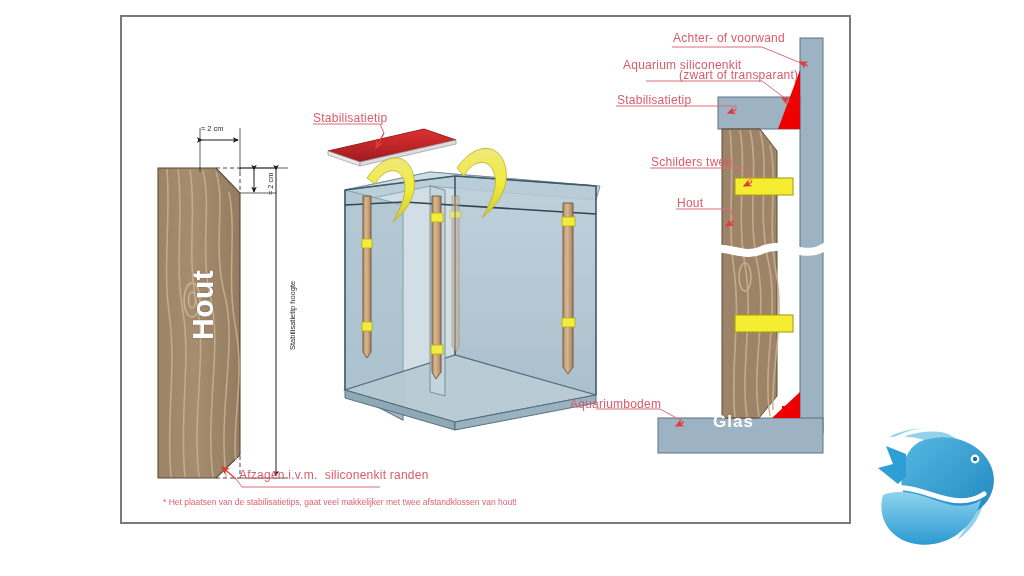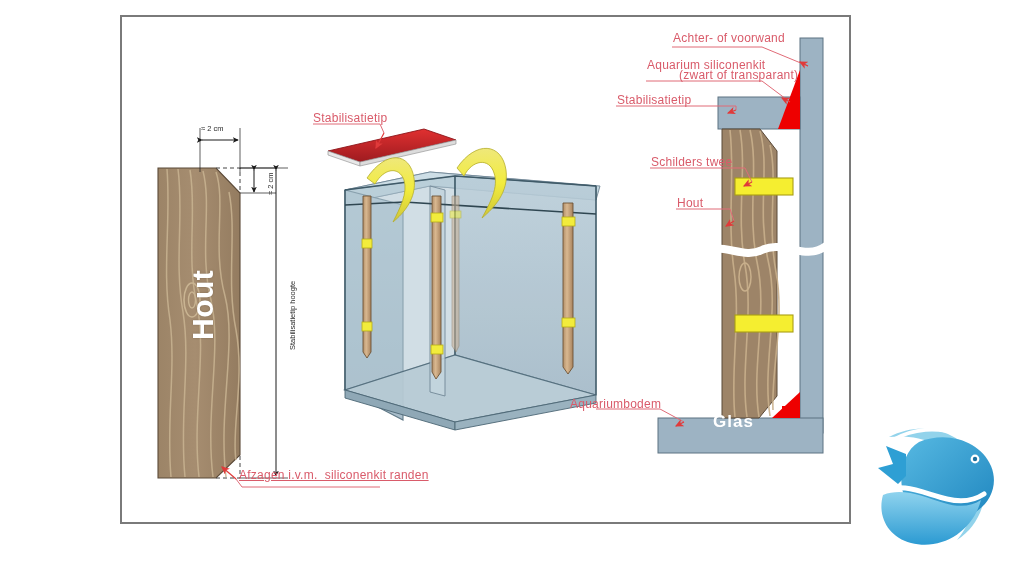--- a/index.html
+++ b/index.html
@@ -322,33 +322,34 @@
   </svg>
 
   <div class="dimtxt" style="left:201px;top:124px;">≈ 2 cm</div>
 
   <div class="dimtxt vert" style="left:266px;top:195px;">≈ 2 cm</div>
 
   <div class="dimtxt vert" style="left:288px;top:350px;font-size:7.5px;">Stabilisatietip hoogte</div>
 
   <div class="houtword" style="left:186px;top:340px;">Hout</div>
 
-  <div class="lbl" style="left:239px;top:470px;text-decoration:underline;">Afzagen i.v.m.  siliconenkit randen</div>
+  <div class="lbl" style="left:239px;top:470px;">Afzagen i.v.m.  siliconenkit randen</div>
 
   <div class="lbl" style="left:313px;top:113px;">Stabilisatietip</div>
 
   <div class="lbl" style="left:673px;top:33px;">Achter- of voorwand</div>
 
-  <div class="lbl" style="left:647px;top:60px;">Aquarium siliconenkit</div>
+  <div class="lbl" style="left:623px;top:60px;">Aquarium siliconenkit</div>
   <div class="lbl" style="left:647px;top:70px;margin-left:32px;">(zwart of transparant)</div>
 
   <div class="lbl" style="left:617px;top:95px;">Stabilisatietip</div>
 
   <div class="lbl" style="left:651px;top:157px;">Schilders twee</div>
 
   <div class="lbl" style="left:677px;top:198px;">Hout</div>
 
   <div class="lbl" style="left:570px;top:399px;">Aquariumbodem</div>
 
   <div class="glasword" style="left:713px;top:412px;text-align:right;">Glas</div>
 
+  <div class="note" style="left:163px;top:497px;">* Het plaatsen van de stabilisatietips, gaat veel makkelijker met twee afstandklossen van hout!</div>
 
 </div>
 
 </body></html>

